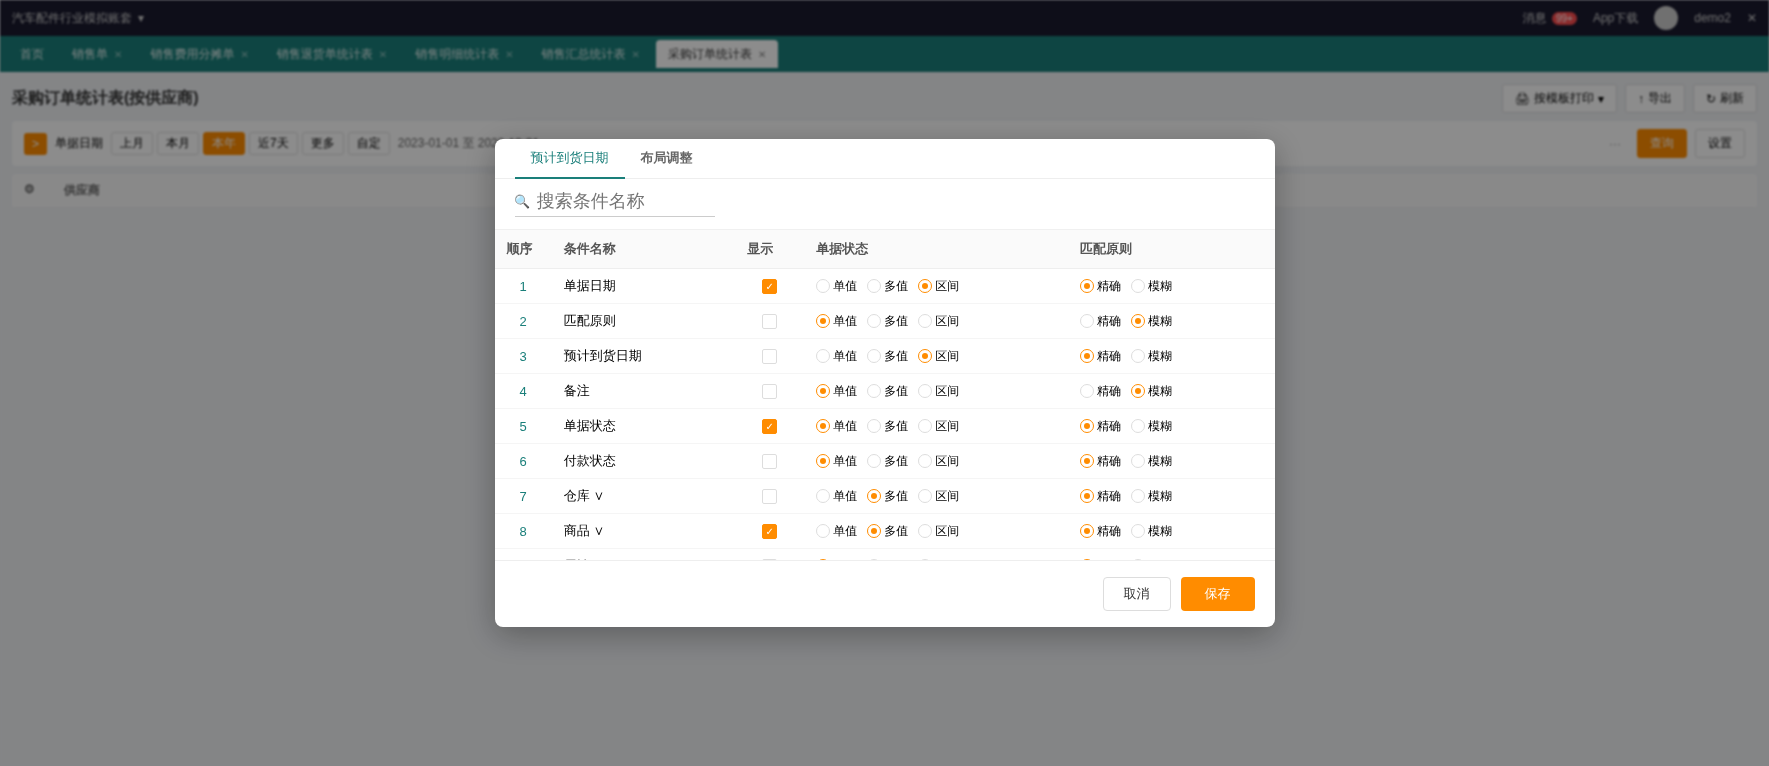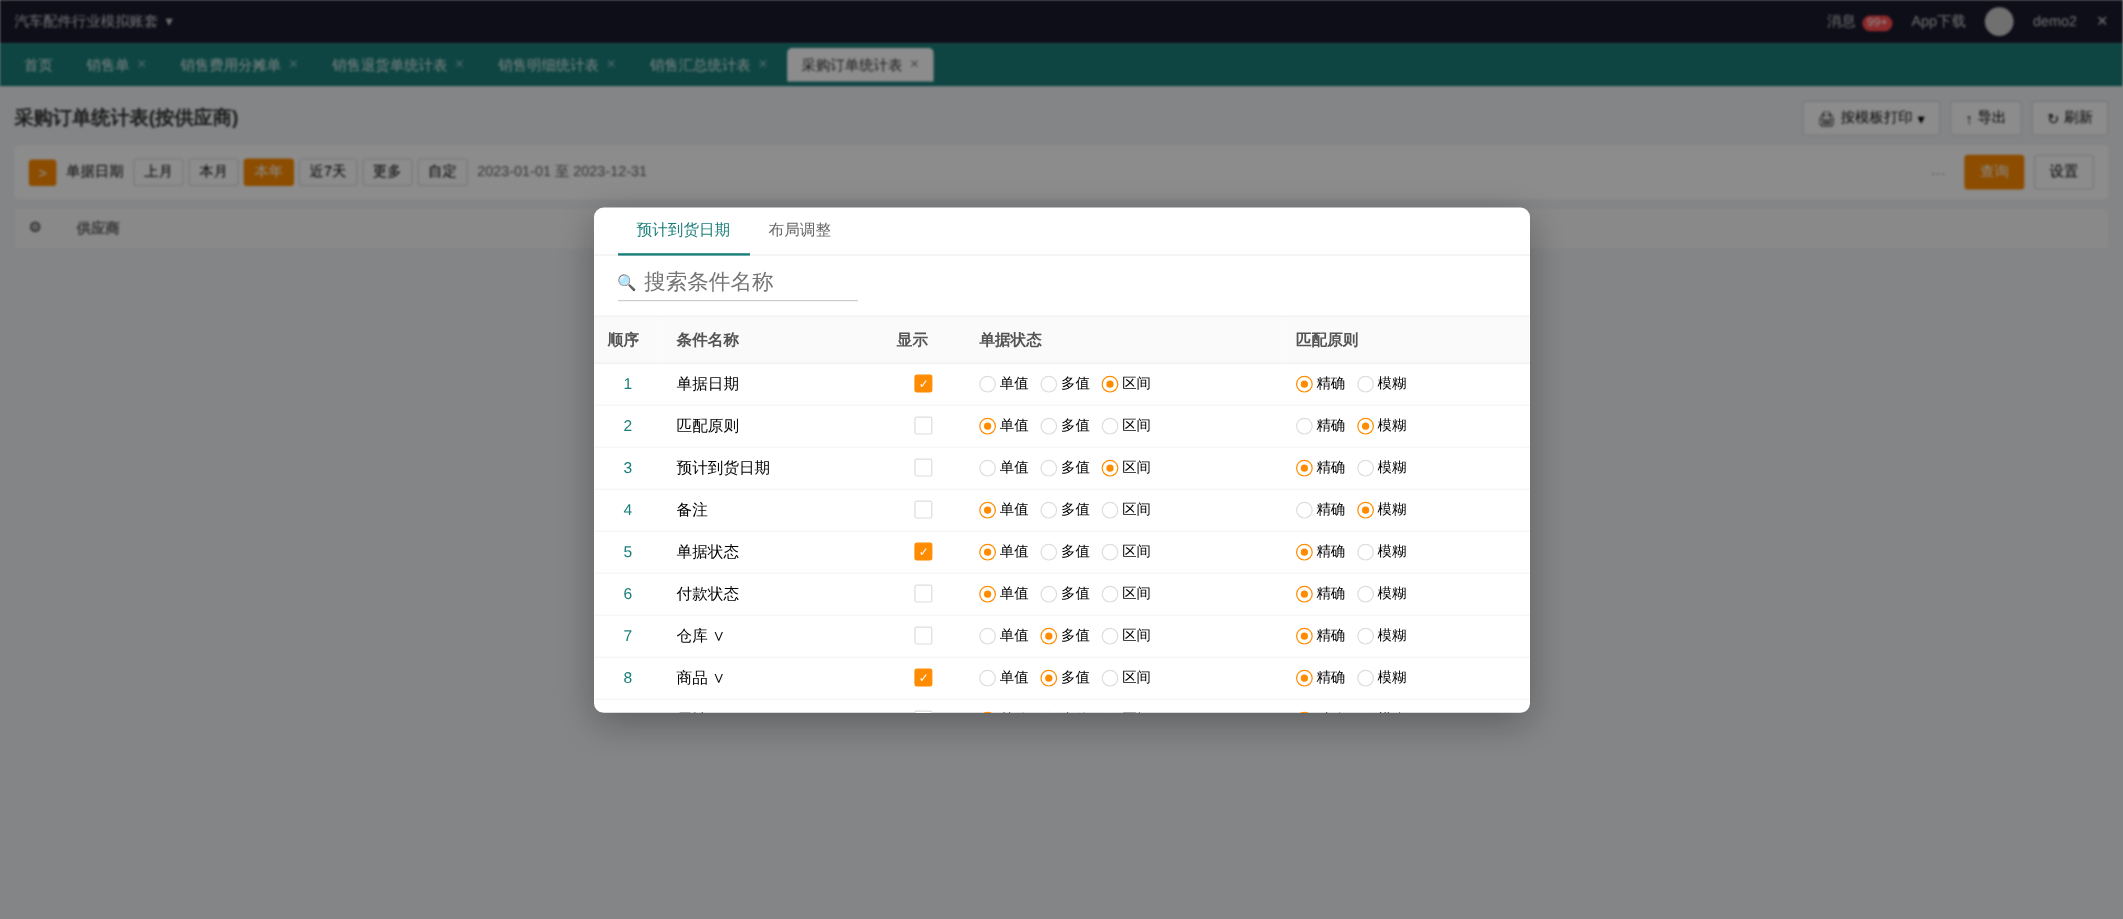--- a/index.html
+++ b/index.html
@@ -162,20 +162,21 @@
       border-bottom: 1px solid #eee;
       gap: 0;
     }
     .dialog-tab {
       padding: 10px 16px;
       font-size: 13px;
       cursor: pointer;
       color: #666;
       border-bottom: 2px solid transparent;
       margin-bottom: -1px;
+      font-weight: bold;
     }
     .dialog-tab.active {
       color: #1a7f7a;
       border-bottom-color: #1a7f7a;
       font-weight: 500;
     }
 
     
     .dialog-search {
       padding: 12px 20px;
@@ -810,14 +811,18 @@
                     <div class="radio-circle"></div>
                     <span>模糊</span>
                   </div>
                 </div>
               </td>
             </tr>
           </tbody>
       </table>
     </div>
 
+    <div class="dialog-footer">
+      <button class="btn-cancel">取消</button>
+      <button class="btn-save">保存</button>
+    </div>
   </div>
 </div>
 
 </body></html>

